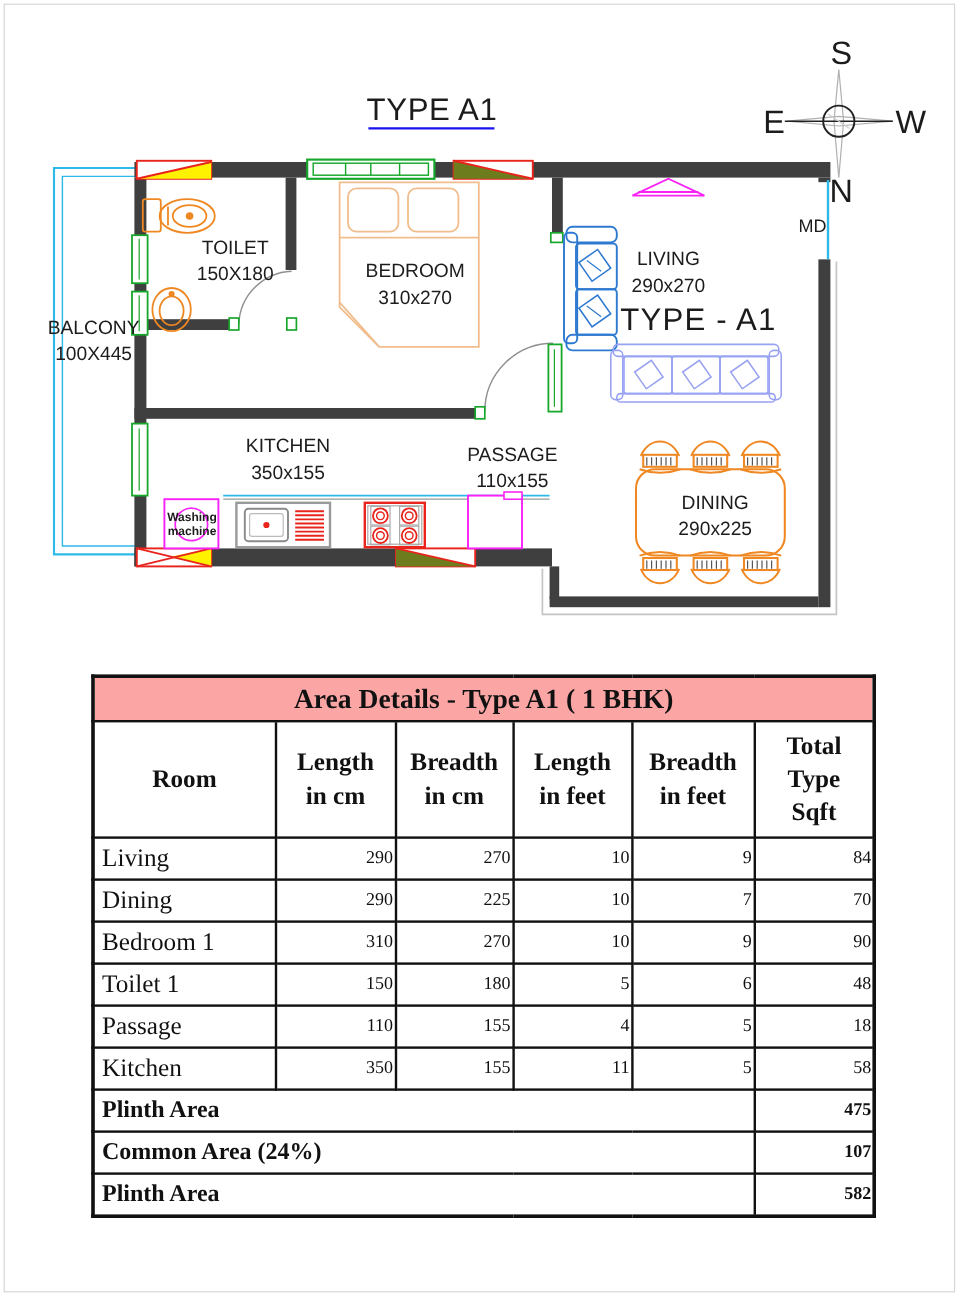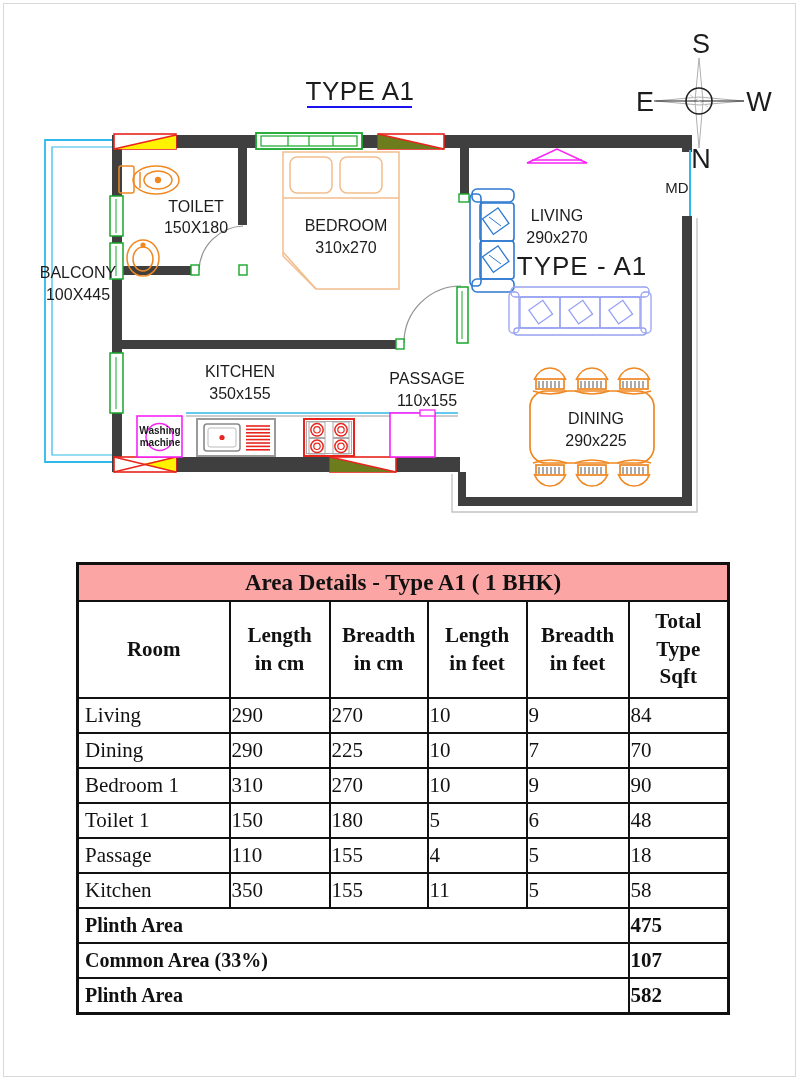--- a/index.html
+++ b/index.html
@@ -7,21 +7,21 @@
   .page-border{position:absolute;left:3px;top:3px;right:4px;bottom:4px;border:1px solid #d8d8d8;pointer-events:none;}
   #plan-svg{position:absolute;left:0;top:0;}
   #plan-svg text{font-family:"Liberation Sans",sans-serif;fill:#1c1c1c;}
   .serif-letter{font-family:"Liberation Serif",serif;}
   .area-table{position:absolute;left:76px;top:562px;width:651px;border-collapse:collapse;table-layout:fixed;
               font-family:"Liberation Serif",serif;color:#111;border:3px solid #111;}
   .area-table td,.area-table th{border:2px solid #111;overflow:hidden;}
   .table-title{background:#fca5a5;font-weight:bold;font-size:23px;text-align:center;height:33px;}
   .col-head{font-weight:bold;font-size:21px;text-align:center;vertical-align:middle;white-space:pre-line;line-height:1.32;height:93px;}
   .room-cell{font-size:21px;text-align:left;padding-left:6px;height:31px;}
-  .num-cell{font-size:21px;text-align:left;height:31px;}
+  .num-cell{font-size:15px;text-align:right;height:31px;}
   .summary-label{font-weight:bold;font-size:20px;text-align:left;padding-left:6px;height:31px;}
   .summary-value{font-weight:bold;}
 </style>
 </head>
 <body>
 
 <div class="page-border"></div>
 
 <svg id="plan-svg" width="800" height="556" viewBox="0 0 800 556">
 
@@ -399,21 +399,21 @@
         <td class="num-cell">155</td>
         <td class="num-cell">11</td>
         <td class="num-cell">5</td>
         <td class="num-cell">58</td>
       </tr>
       <tr>
         <td colspan="5" class="summary-label">Plinth Area</td>
         <td class="num-cell summary-value">475</td>
       </tr>
       <tr>
-        <td colspan="5" class="summary-label">Common Area (33%)</td>
+        <td colspan="5" class="summary-label">Common Area (24%)</td>
         <td class="num-cell summary-value">107</td>
       </tr>
       <tr>
         <td colspan="5" class="summary-label">Plinth Area</td>
         <td class="num-cell summary-value">582</td>
       </tr>
     </tbody>
 </table>
 
 </body></html>

